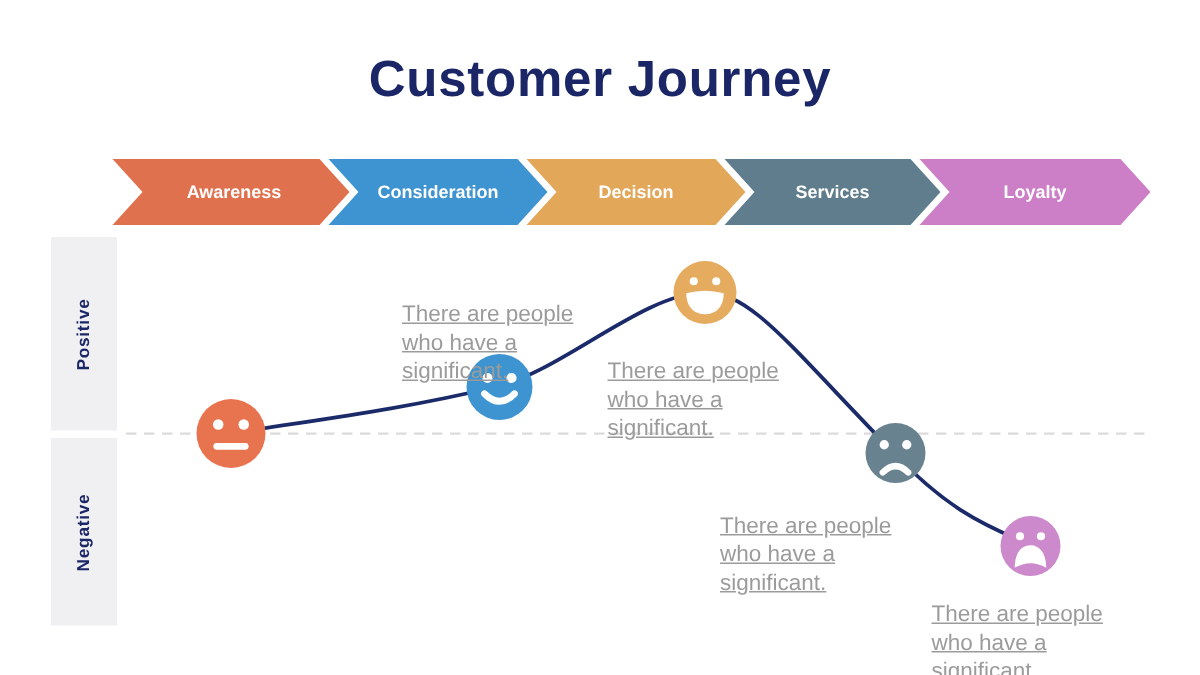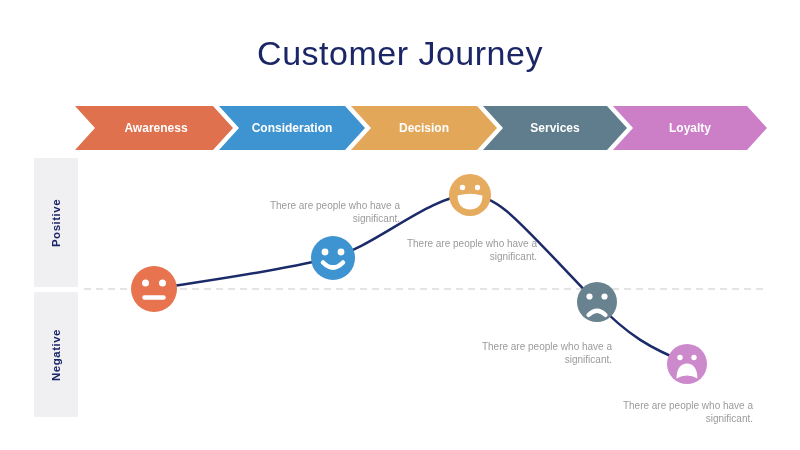--- a/index.html
+++ b/index.html
@@ -11,21 +11,21 @@
     background: #ffffff;
     font-family: "Liberation Sans", sans-serif;
   }
   .title {
     position: absolute;
     top: 34px;
     left: 0;
     width: 100%;
     text-align: center;
     font-size: 34px;
-    font-weight: normal;
+    font-weight: bold;
     letter-spacing: 0.5px;
     color: #1B2667;
   }
   .banner-svg {
     position: absolute;
     left: 72px;
     top: 106px;
   }
   .banner-svg text {
     font-family: "Liberation Sans", sans-serif;
@@ -52,24 +52,25 @@
     letter-spacing: 0.5px;
     color: #1B2667;
   }
   .scene-svg {
     position: absolute;
     left: 0;
     top: 0;
   }
   .caption {
     position: absolute;
-    text-align: right;
-    font-size: 10px;
+    text-align: left;
+    font-size: 15px;
     line-height: 1.28;
     color: #9B9B9B;
+    text-decoration: underline;
   }
   .cap-0 { left: 88px;  top: 222px; width: 138px; }
   .cap-1 { left: 268px; top: 200px; width: 132px; }
   .cap-2 { left: 405px; top: 238px; width: 132px; }
   .cap-3 { left: 480px; top: 341px; width: 132px; }
   .cap-4 { left: 621px; top: 400px; width: 132px; }
 </style>
 </head>
 <body>
 

